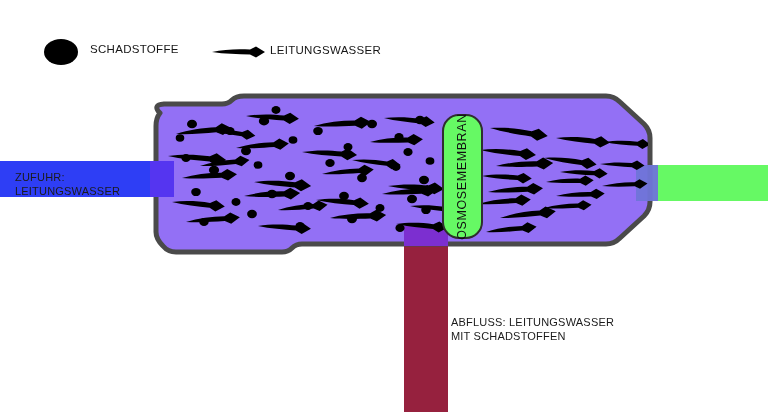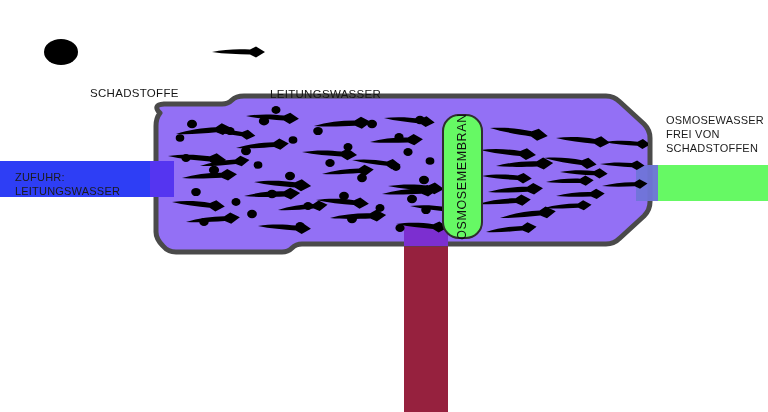--- a/index.html
+++ b/index.html
@@ -36,21 +36,20 @@
     line-height: 14px;
     white-space: pre;
   }
   .legend-lbl {
     position: absolute;
     font-family: "Liberation Sans", sans-serif;
     font-size: 11.5px;
     letter-spacing: 0.3px;
     color: #161616;
     white-space: pre;
-    margin-top: 44px;
   }
   #legend-pollutant-label { left: 90px; top: 43px; }
   #legend-water-label { left: 270px; top: 44px; }
   #label-feed { left: 15px; top: 126px; margin-top: 44px; }
   #label-permeate { left: 666px; top: 113px; }
   #label-drain { left: 451px; top: 315px; }
   .membrane-text {
     font-family: "Liberation Sans", sans-serif;
     font-size: 12.5px;
     letter-spacing: 0.6px;
@@ -236,18 +235,17 @@
     <use href="#flowArrow" transform="translate(212,52) scale(1.0)" fill="#000000"></use>
   </svg>
 
   <div class="legend-lbl" id="legend-pollutant-label">SCHADSTOFFE</div>
 
   <div class="legend-lbl" id="legend-water-label">LEITUNGSWASSER</div>
 
   <div class="lbl" id="label-feed">ZUFUHR:
 LEITUNGSWASSER</div>
 
-  <div class="lbl" id="label-permeate">OSMOSEWASSER
-FREI VON
-SCHADSTOFFEN</div>
-
+
+  <div class="lbl" id="label-drain">ABFLUSS: LEITUNGSWASSER
+MIT SCHADSTOFFEN</div>
 
 </div>
 
 </body></html>

